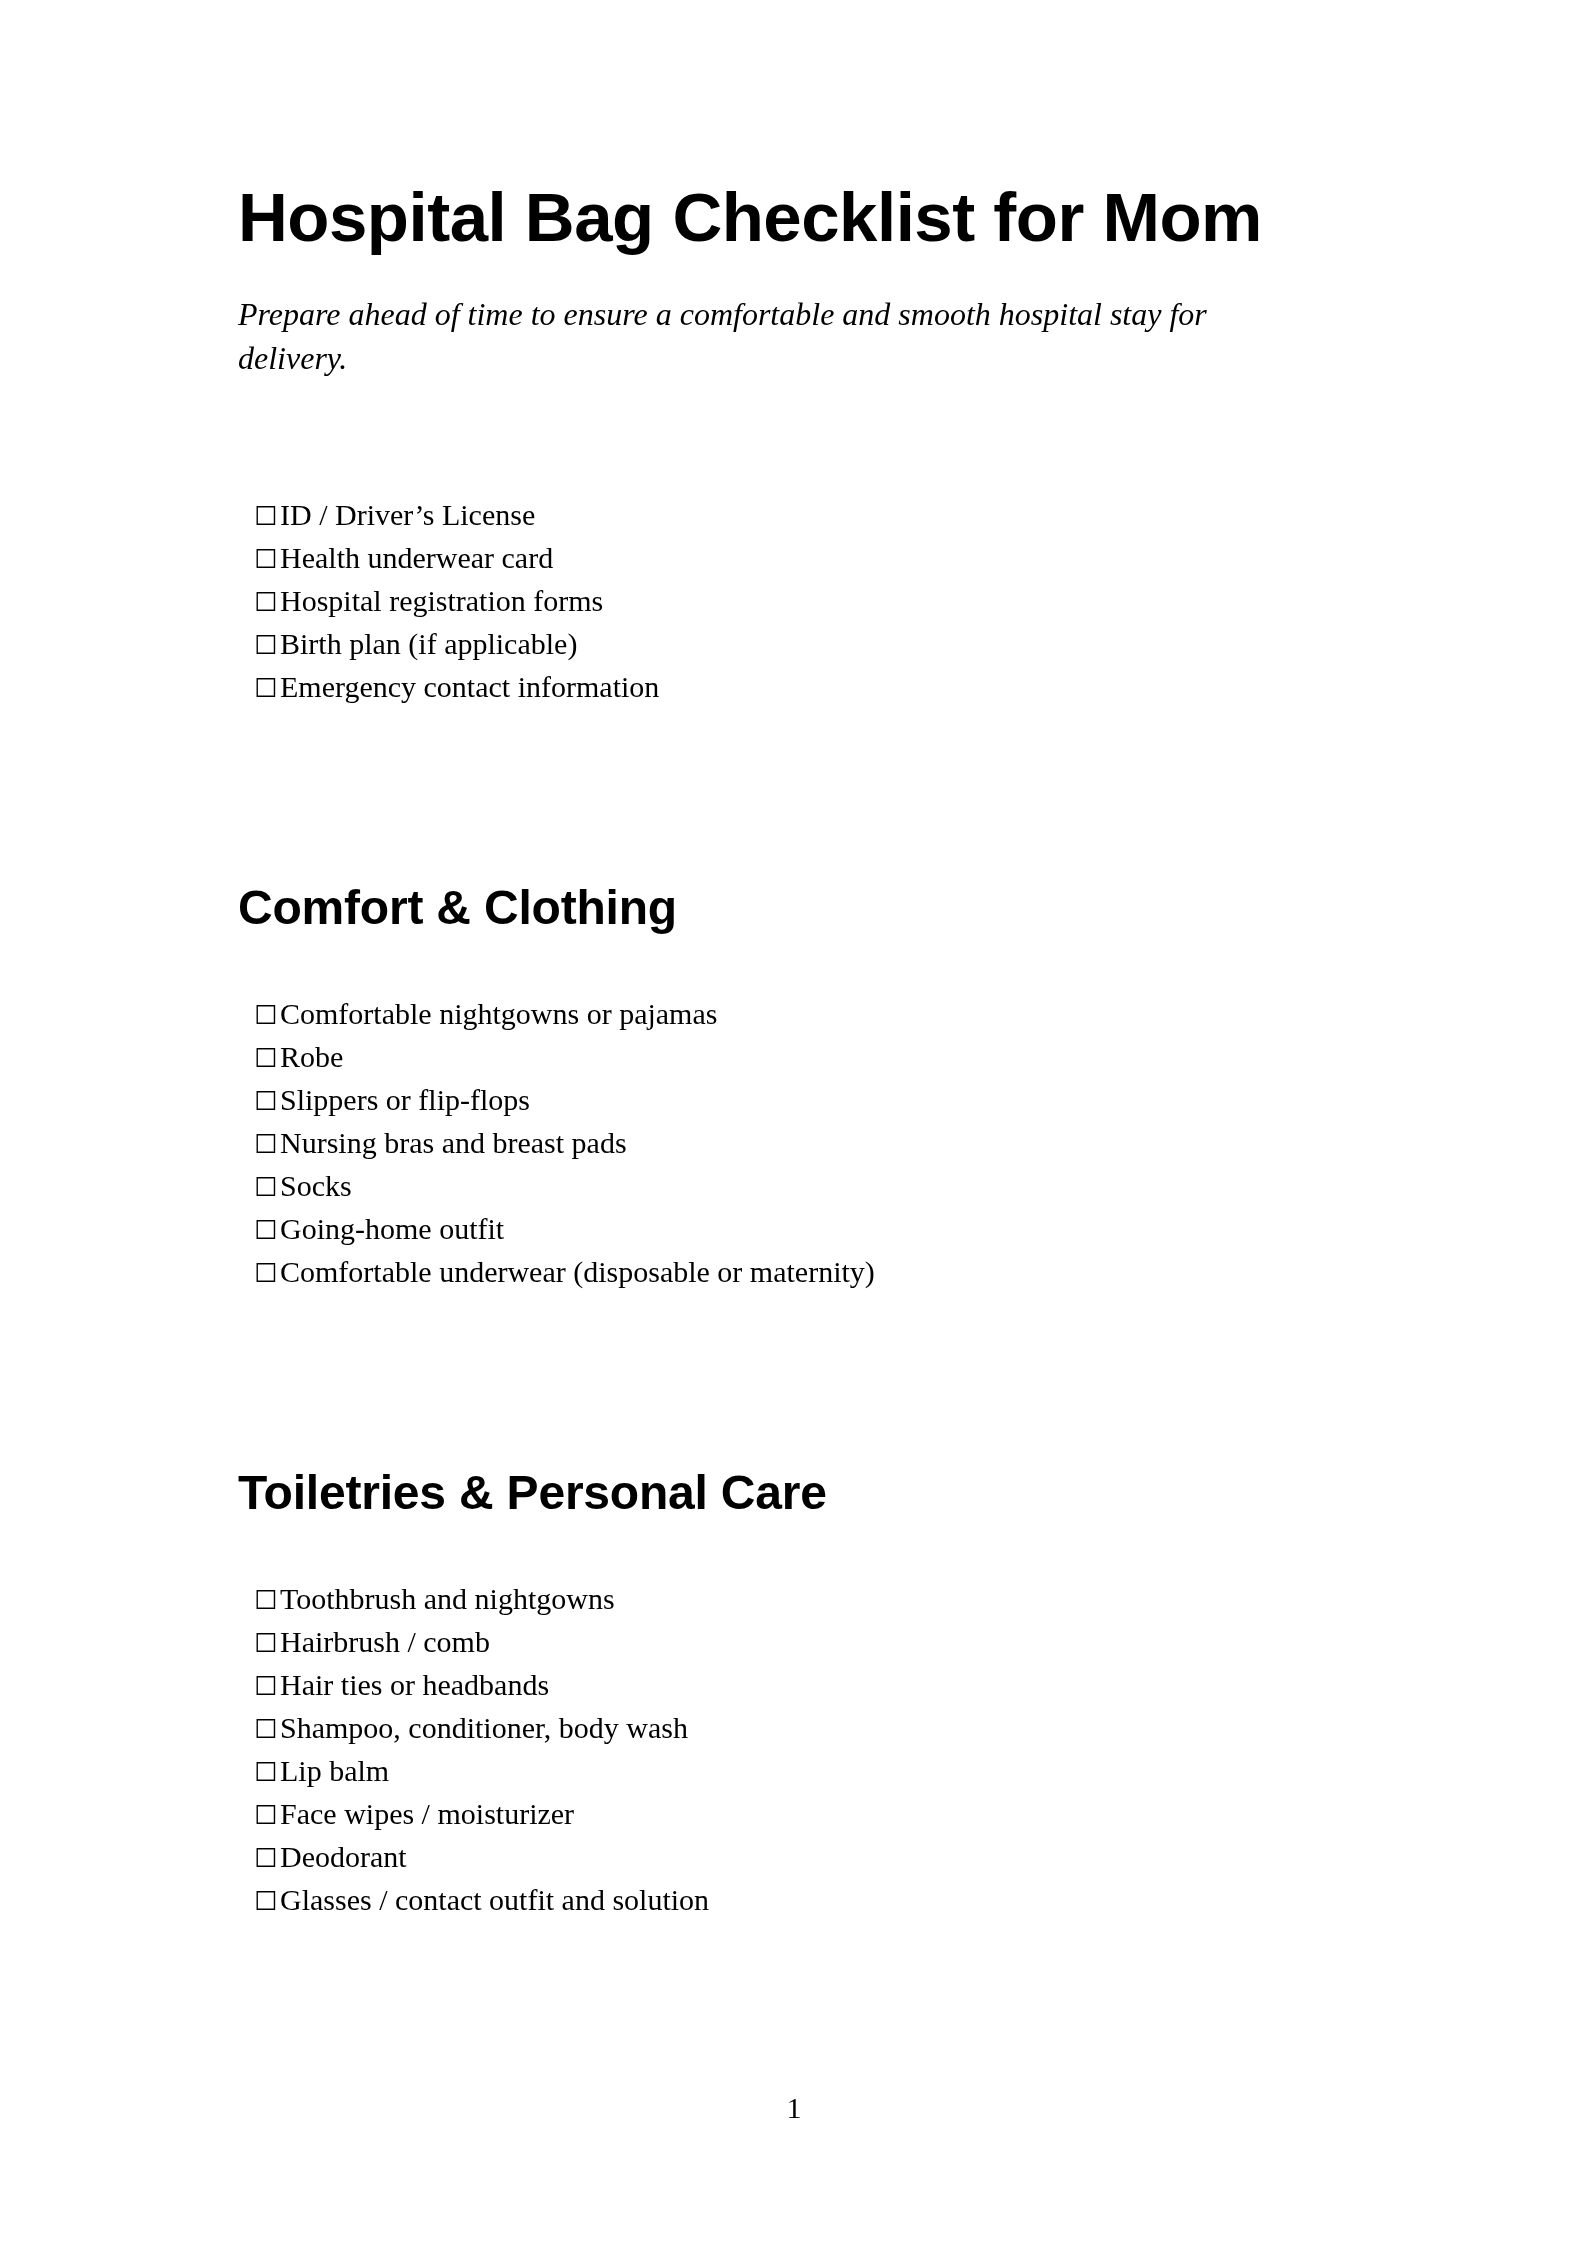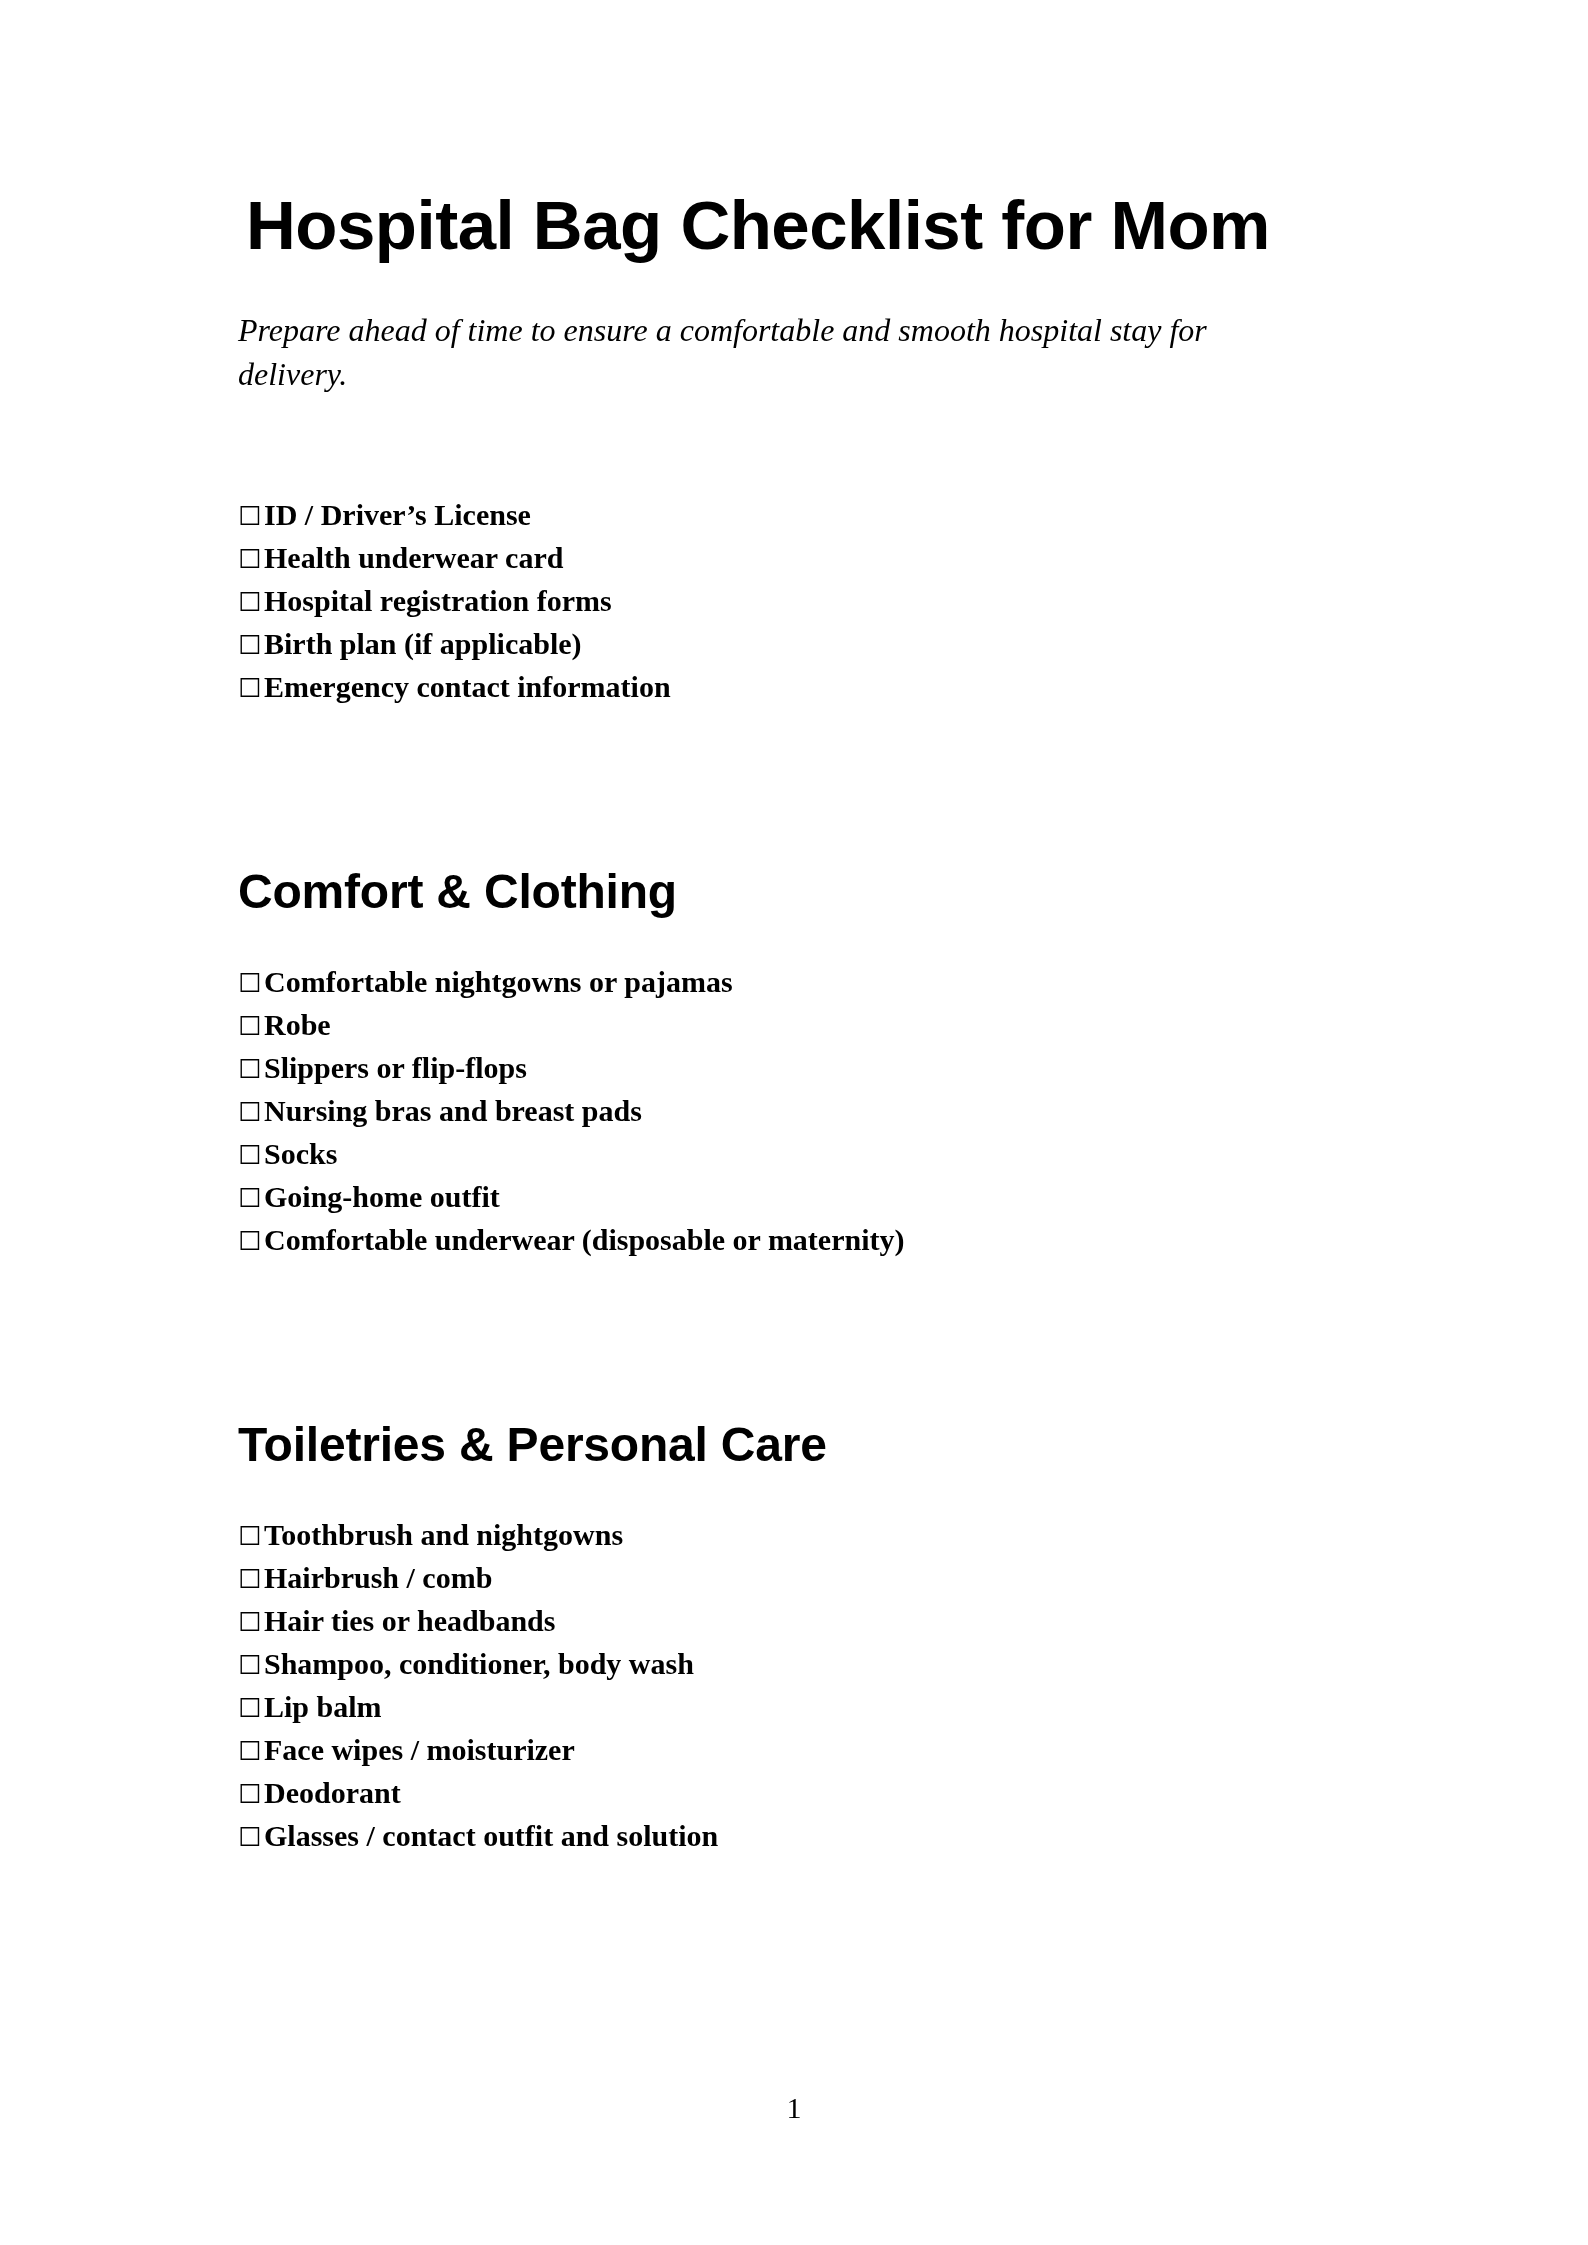--- a/index.html
+++ b/index.html
@@ -36,21 +36,21 @@
   }
 
   
   .doc-title {
     font-family: "Liberation Sans", "DejaVu Sans", sans-serif;
     font-weight: bold;
     font-size: 69px;
     line-height: 80px;
     text-align: center;
     letter-spacing: -0.5px;
-    margin: 8px;
+    margin: 0;
     padding-top: 178px;
     white-space: nowrap;
     color: #000000;
   }
 
   
   .doc-subtitle {
     font-family: "Liberation Serif", "DejaVu Serif", serif;
     font-style: italic;
     font-size: 32px;
@@ -80,24 +80,23 @@
     font-size: 48px;
     line-height: 56px;
     letter-spacing: -0.2px;
     margin: 0;
     color: #000000;
     white-space: nowrap;
   }
 
   .checklist {
     list-style: none;
-    margin: 0;
+    margin: 16px;
     padding: 0;
     padding-top: 41px;
-    font-weight: bold;
   }
 
   .check-item {
     font-family: "Liberation Serif", "DejaVu Serif", serif;
     font-size: 30px;
     line-height: 41px;
     color: #000000;
     white-space: nowrap;
     display: block;
   }

